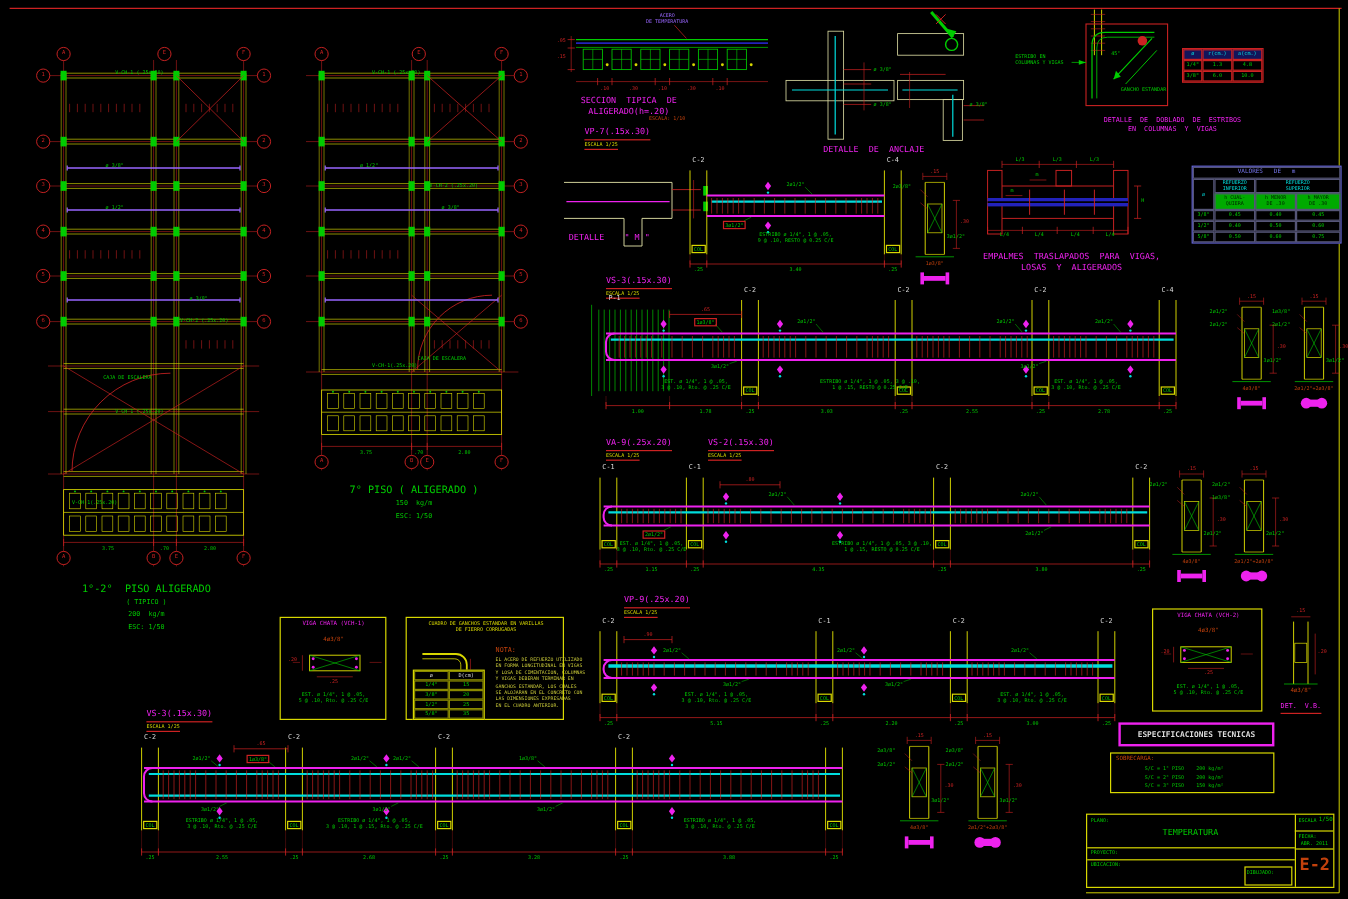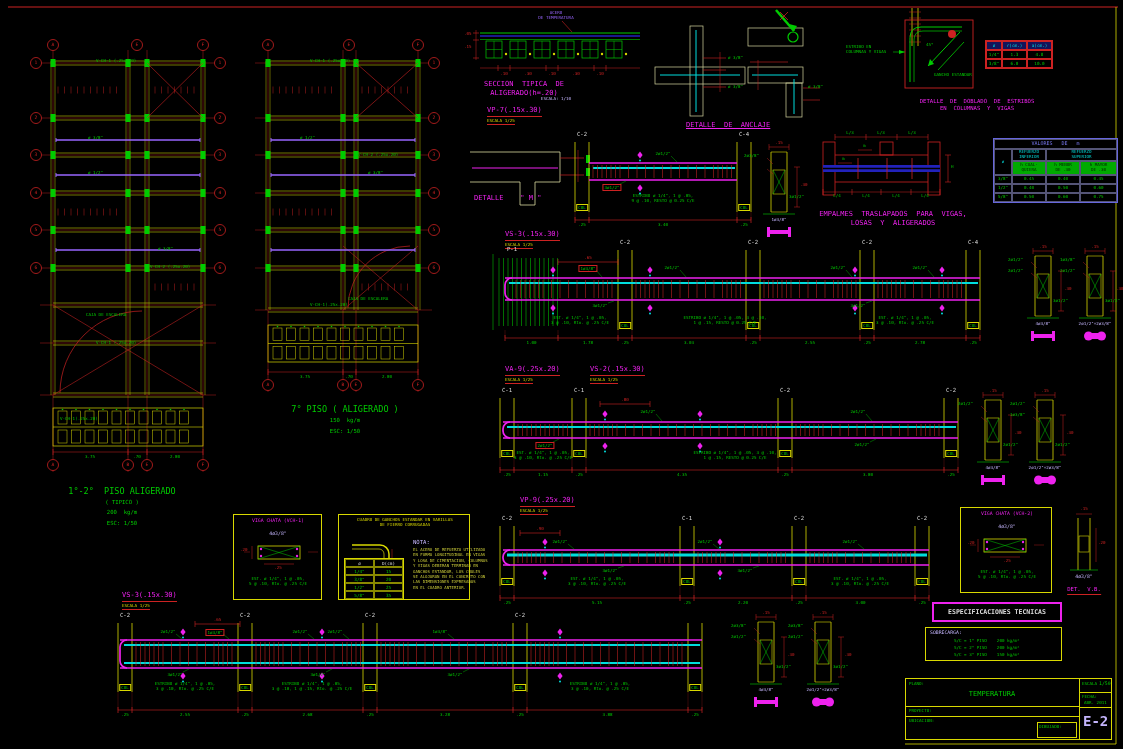--- a/index.html
+++ b/index.html
@@ -1,21 +1,21 @@
 <!DOCTYPE html>
 <html><head>
 <meta charset="utf-8">
 <style>
 *{margin:0;padding:0;box-sizing:border-box}
 html,body{background:#000;width:1123px;height:749px;overflow:hidden;font-family:"DejaVu Sans Mono",monospace}
 #sheet{position:absolute;left:0;top:0;width:1123px;height:749px;background:#000}
 #lw{position:absolute;left:0;top:0}
 .lb{position:absolute;white-space:pre;line-height:1.3;z-index:5}
 .ctr{transform:translateX(-50%);text-align:center}
-.g{color:#00cc00}.r{color:#cc2222}.m{color:#ee22ee}.c{color:#c4b5fd}.y{color:#d8d800}
+.g{color:#00cc00}.r{color:#cc2222}.m{color:#ee22ee}.c{color:#c2410c}.y{color:#d8d800}
 .w{color:#dddddd}.v{color:#9966ff}.o{color:#c8c838}
 .s35{font-size:4.2px}.s4{font-size:4.8px}.s5{font-size:5.6px}.s6{font-size:7px}.s7{font-size:8.5px}
 .u{border-bottom:1px solid #cc2222;padding-bottom:1px}
 .ybox{border:1px solid #d8d800;padding:0 1px}
 .rbox{border:1px solid #cc2222;padding:0 1px}
 .abs{position:absolute;z-index:4}
 .dt,.vt,.gt{position:absolute;display:grid;background:#000;text-align:center;z-index:6}
 .dt{grid-template-columns:16px 25px 25px;grid-template-rows:9px 9px 9px;border:1px solid #cc2222;font-size:4.3px;color:#00cc00}
 .dt>div{border:1px solid #cc2222;display:flex;align-items:center;justify-content:center}
 .vt{grid-template-columns:18px 34px 34px 37px;grid-template-rows:10px 12px 14px 9px 9px 9px;border:1px solid #6666dd;font-size:4.2px;color:#00cc00}
@@ -1279,21 +1279,21 @@
       <div class="lb r s35" style="left: 464px; top: 44px;">.15</div>
       <div class="lb v s35 ctr" style="left: 556px; top: 10px;">ACERO
 DE TEMPERATURA</div>
       <div class="lb m s6 ctr" style="left: 524px; top: 80px;">SECCION  TIPICA  DE
 ALIGERADO(h=.20)</div>
       <div class="lb c s35 ctr" style="left: 556px; top: 96px;">ESCALA: 1/10</div>
       <div class="lb m s6" style="left: 474px; top: 194px;">DETALLE    " M "</div>
       <div class="lb g s35" style="left: 728px; top: 55px;">ø 3/8"</div>
       <div class="lb g s35" style="left: 728px; top: 84px;">ø 3/8"</div>
       <div class="lb g s35" style="left: 808px; top: 84px;">ø 3/8"</div>
-      <div class="lb m s6" style="left: 686px; top: 121px; text-decoration: underline;">DETALLE  DE  ANCLAJE</div>
+      <div class="lb m s6" style="left: 686px; top: 121px;">DETALLE  DE  ANCLAJE</div>
       <div class="lb g s35" style="left: 926px; top: 42px;">45°</div>
       <div class="lb g s35" style="left: 934px; top: 72px;">GANCHO ESTANDAR</div>
       <div class="lb g s35" style="left: 846px; top: 44px;">ESTRIBO EN
 COLUMNAS Y VIGAS</div>
       <div class="lb m s5 ctr" style="left: 977px; top: 98px;">DETALLE  DE  DOBLADO  DE  ESTRIBOS
 EN  COLUMNAS  Y  VIGAS</div>
       <div class="lb g s35 ctr" style="left: 850px; top: 130px;">L/3</div>
       <div class="lb g s35 ctr" style="left: 881px; top: 130px;">L/3</div>
       <div class="lb g s35 ctr" style="left: 912px; top: 130px;">L/3</div>
       <div class="lb g s35 ctr" style="left: 837px; top: 193px;">L/4</div>

